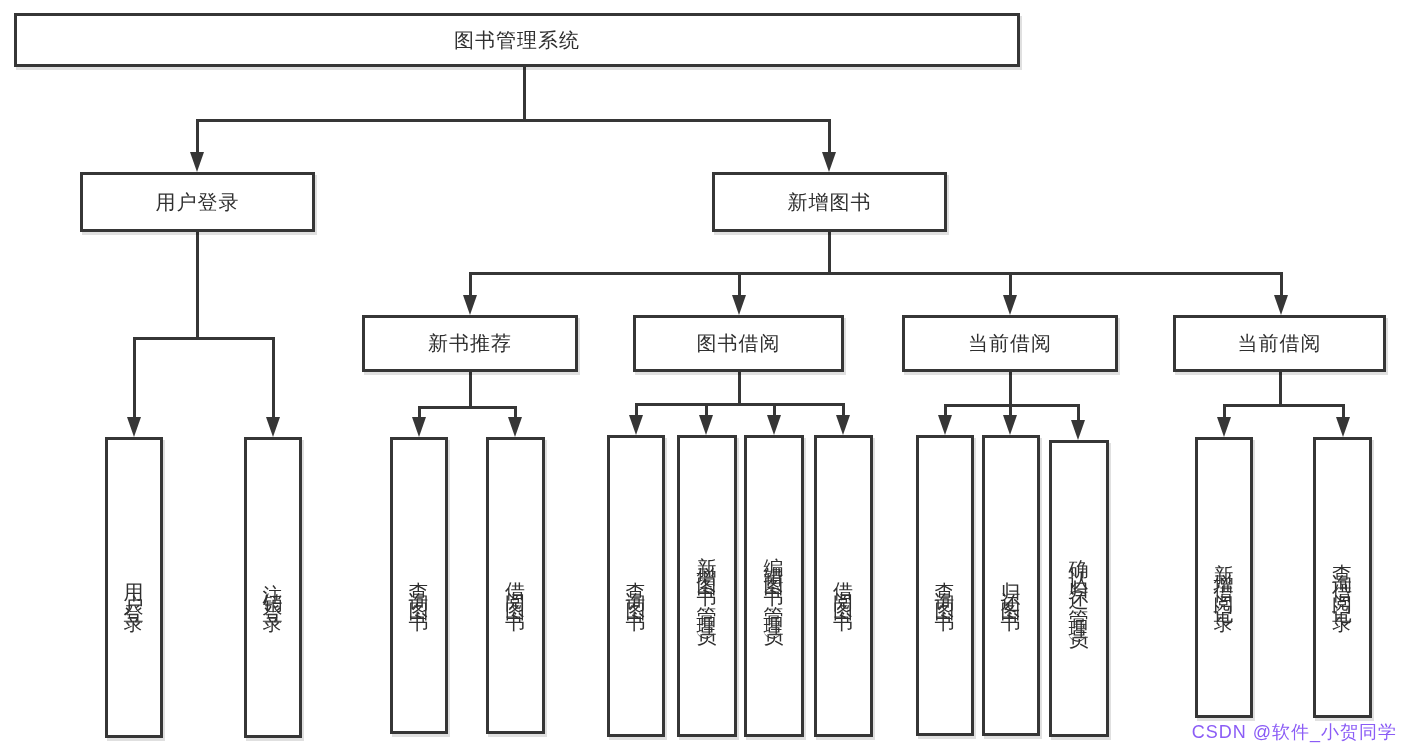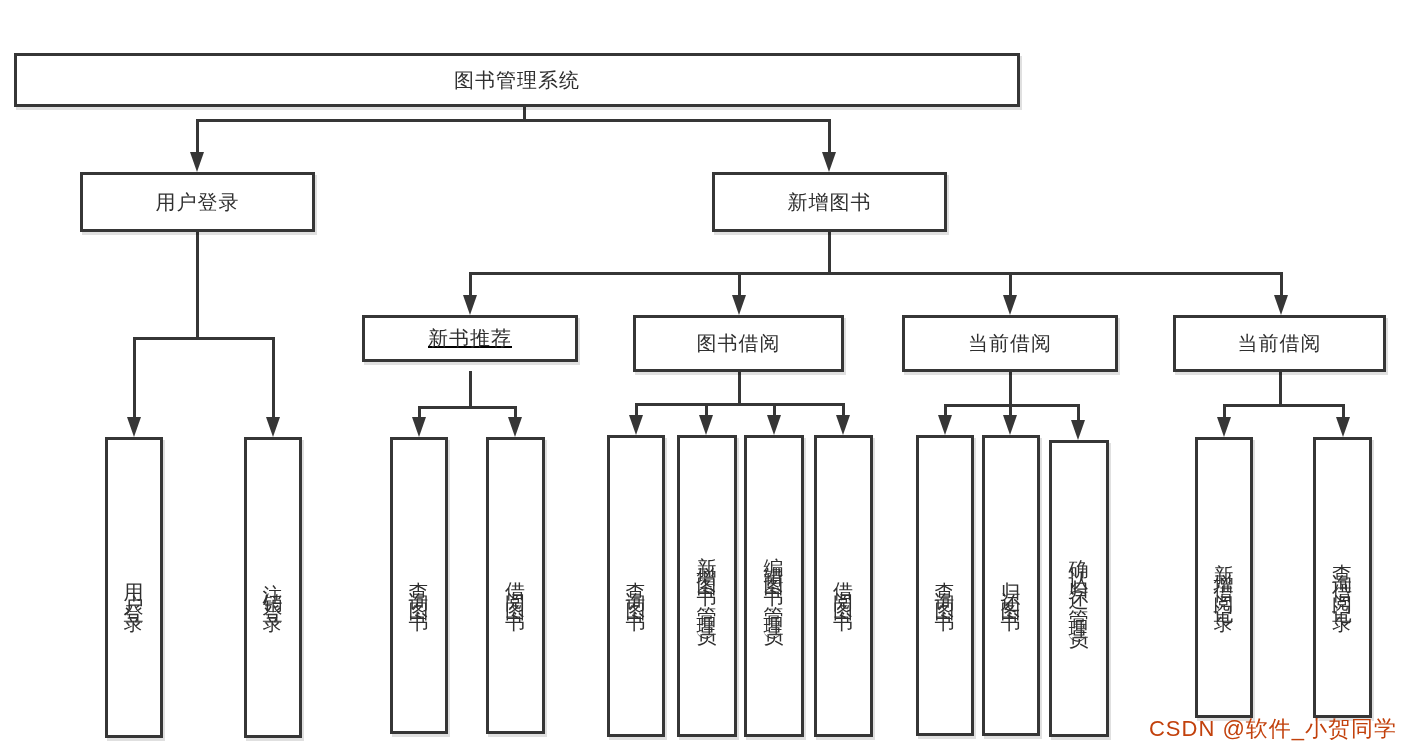--- a/index.html
+++ b/index.html
@@ -42,22 +42,22 @@
     position: absolute;
     width: 0; height: 0;
     border-left: 7px solid transparent;
     border-right: 7px solid transparent;
     border-top: 20px solid #363636;
   }
   .watermark {
     position: absolute;
     right: 8px;
     bottom: 3px;
-    font-size: 22px;
-    color: #c2410c;
+    font-size: 18px;
+    color: #8b5cf6;
     letter-spacing: 1px;
     text-shadow: 1px 1px 0 #ffffff;
     white-space: nowrap;
   }
 </style>
 </head>
 <body>
 
 <div class="canvas">
 
@@ -113,32 +113,32 @@
   <div class="arrow" style="left:1003px;top:415px;"></div>
   <div class="arrow" style="left:1071px;top:420px;"></div>
 
   <div class="vline" style="left:1279px;top:371px;height:36px;"></div>
   <div class="hline" style="left:1223px;top:404px;width:122px;"></div>
   <div class="vline" style="left:1223px;top:404px;height:15px;"></div>
   <div class="vline" style="left:1342px;top:404px;height:15px;"></div>
   <div class="arrow" style="left:1217px;top:417px;"></div>
   <div class="arrow" style="left:1336px;top:417px;"></div>
 
-  <div class="node" style="left:14px;top:13px;width:1006px;height:54px;margin-top:40px;">
+  <div class="node" style="left:14px;top:13px;width:1006px;height:54px;">
     <span class="h-label">图书管理系统</span>
   </div>
 
   <div class="node" style="left:80px;top:172px;width:235px;height:60px;">
     <span class="h-label">用户登录</span>
   </div>
   <div class="node" style="left:712px;top:172px;width:235px;height:60px;">
     <span class="h-label">新增图书</span>
   </div>
 
-  <div class="node" style="left:362px;top:315px;width:216px;height:47px;text-decoration:underline;">
+  <div class="node" style="left:362px;top:315px;width:216px;height:57px;">
     <span class="h-label">新书推荐</span>
   </div>
   <div class="node" style="left:902px;top:315px;width:216px;height:57px;">
     <span class="h-label">当前借阅</span>
   </div>
   <div class="node" style="left:633px;top:315px;width:211px;height:57px;">
     <span class="h-label">图书借阅</span>
   </div>
   <div class="node" style="left:1173px;top:315px;width:213px;height:57px;">
     <span class="h-label">当前借阅</span>

